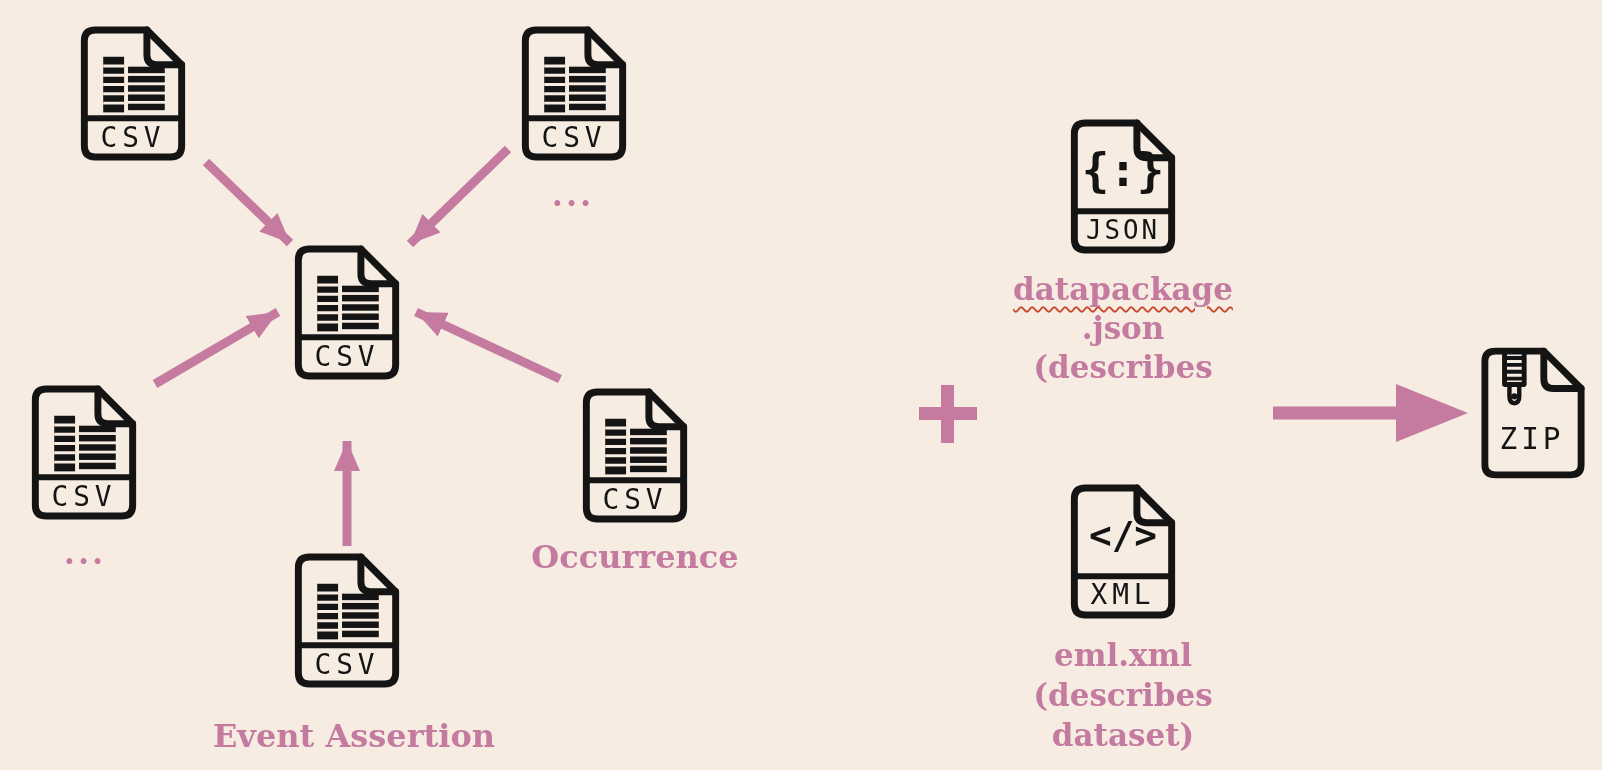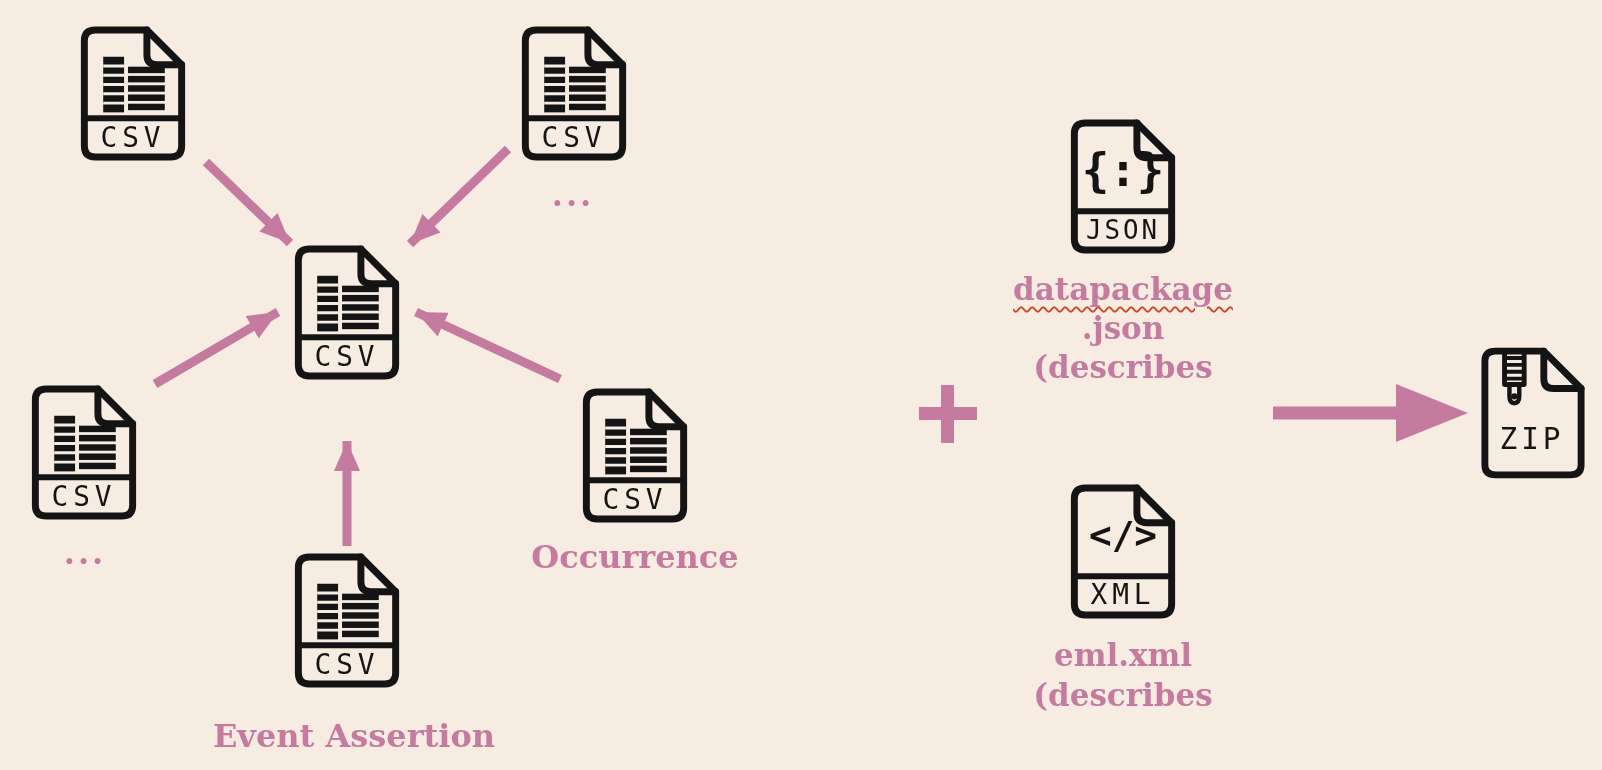--- a/index.html
+++ b/index.html
@@ -195,20 +195,21 @@
   <div class="node" style="left:1068px; top:482px;">
     <svg viewBox="0 0 110 140" width="110" height="139">
       <use href="#meta-doc"></use>
       <text class="glyph" x="55" y="66" font-size="38" text-anchor="middle">&lt;/&gt;</text>
       <text class="badge" x="55" y="123" text-anchor="middle">XML</text>
     </svg>
   </div>
   <div class="label eml-label" style="left:973px; top:635px; width:300px;">
     <span>eml.xml</span><br>
     <span>(describes</span><br>
+    <span>dataset)</span>
   </div>
 
   <div class="node" style="left:1479px; top:346px;text-align:right;">
     <svg viewBox="0 0 110 136" width="108" height="134">
       <use href="#zip-doc"></use>
       <text class="badge badge-zip" x="54" y="105" text-anchor="middle">ZIP</text>
     </svg>
   </div>
 
 </div>

